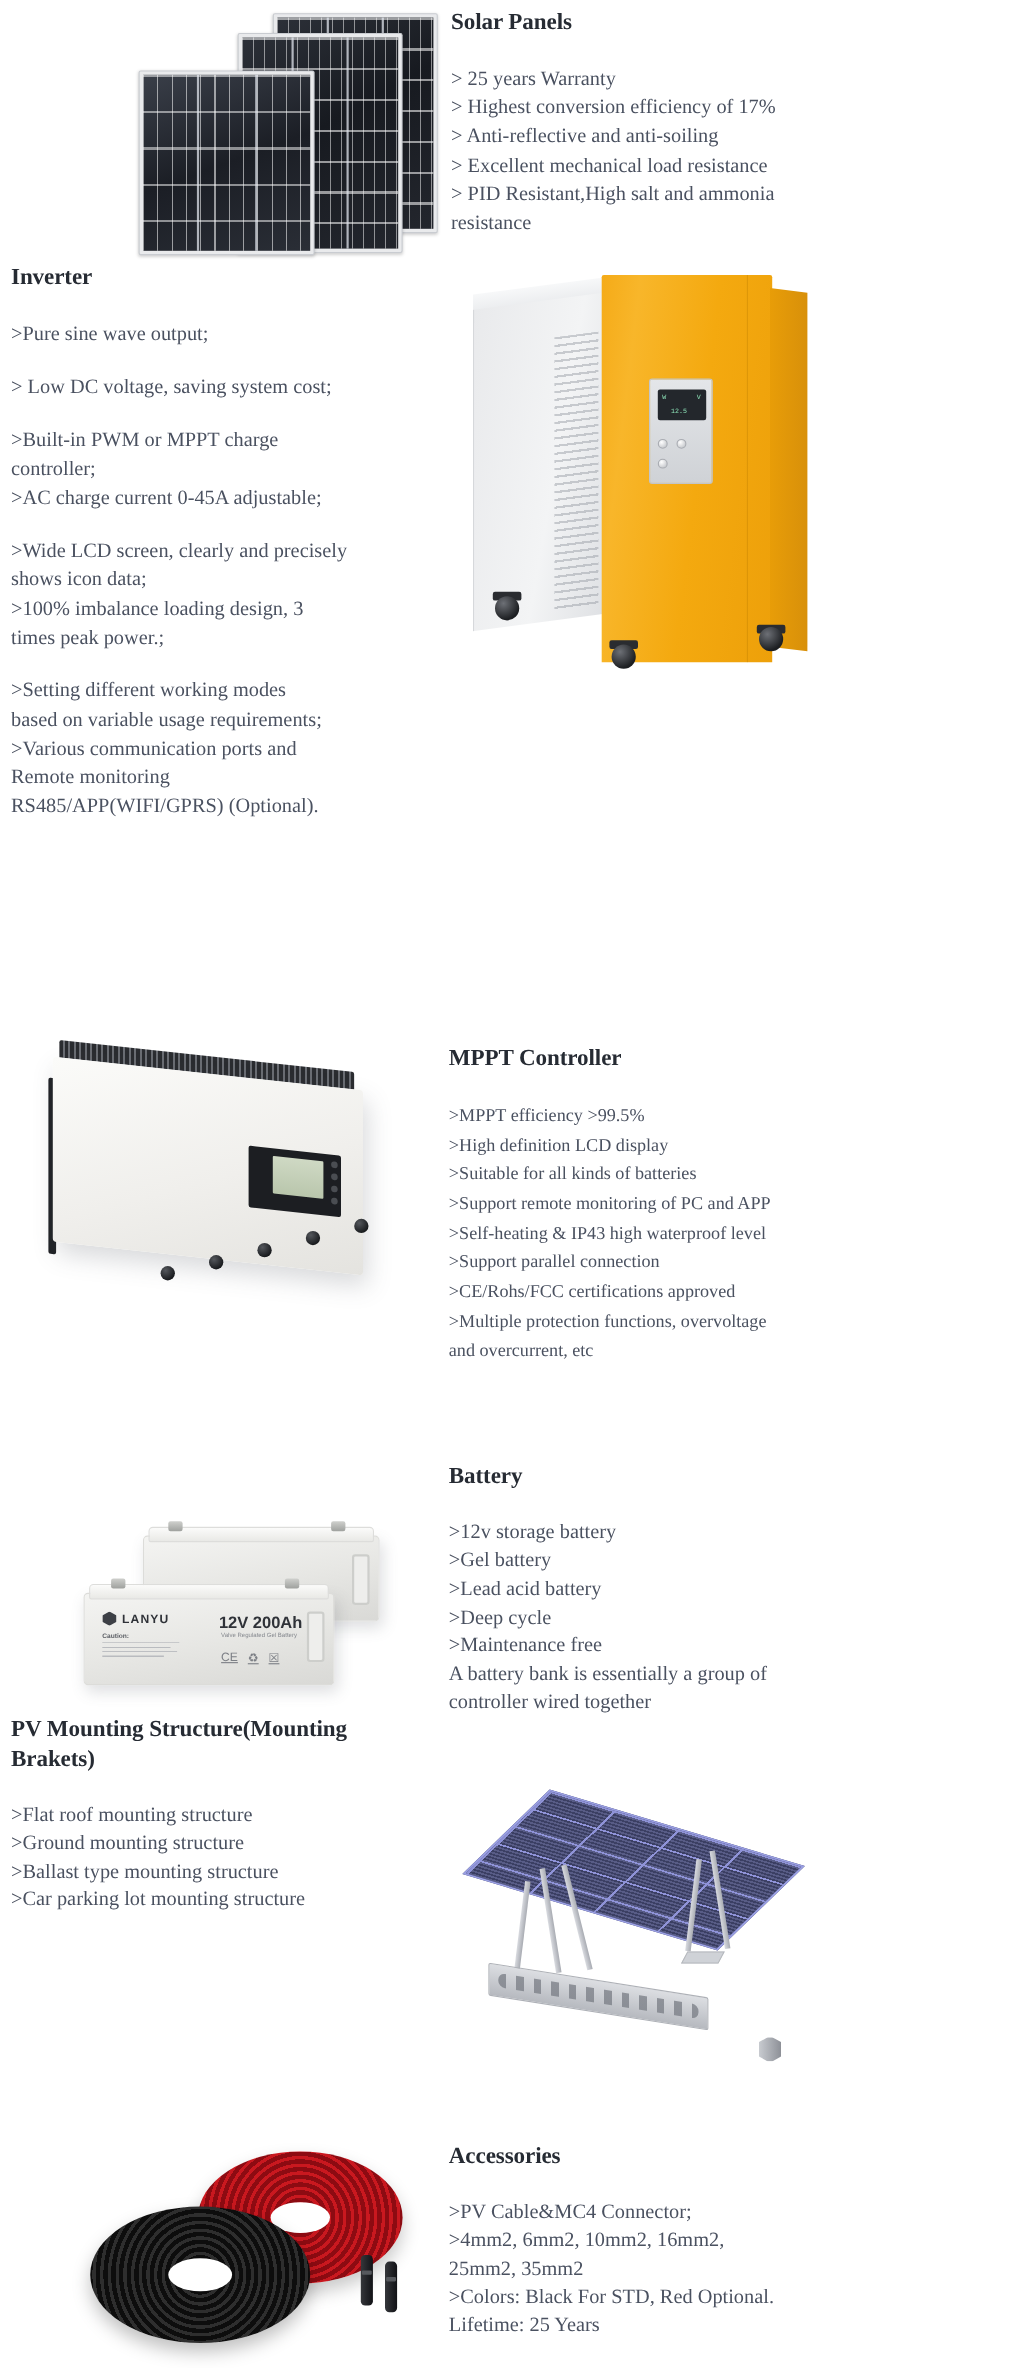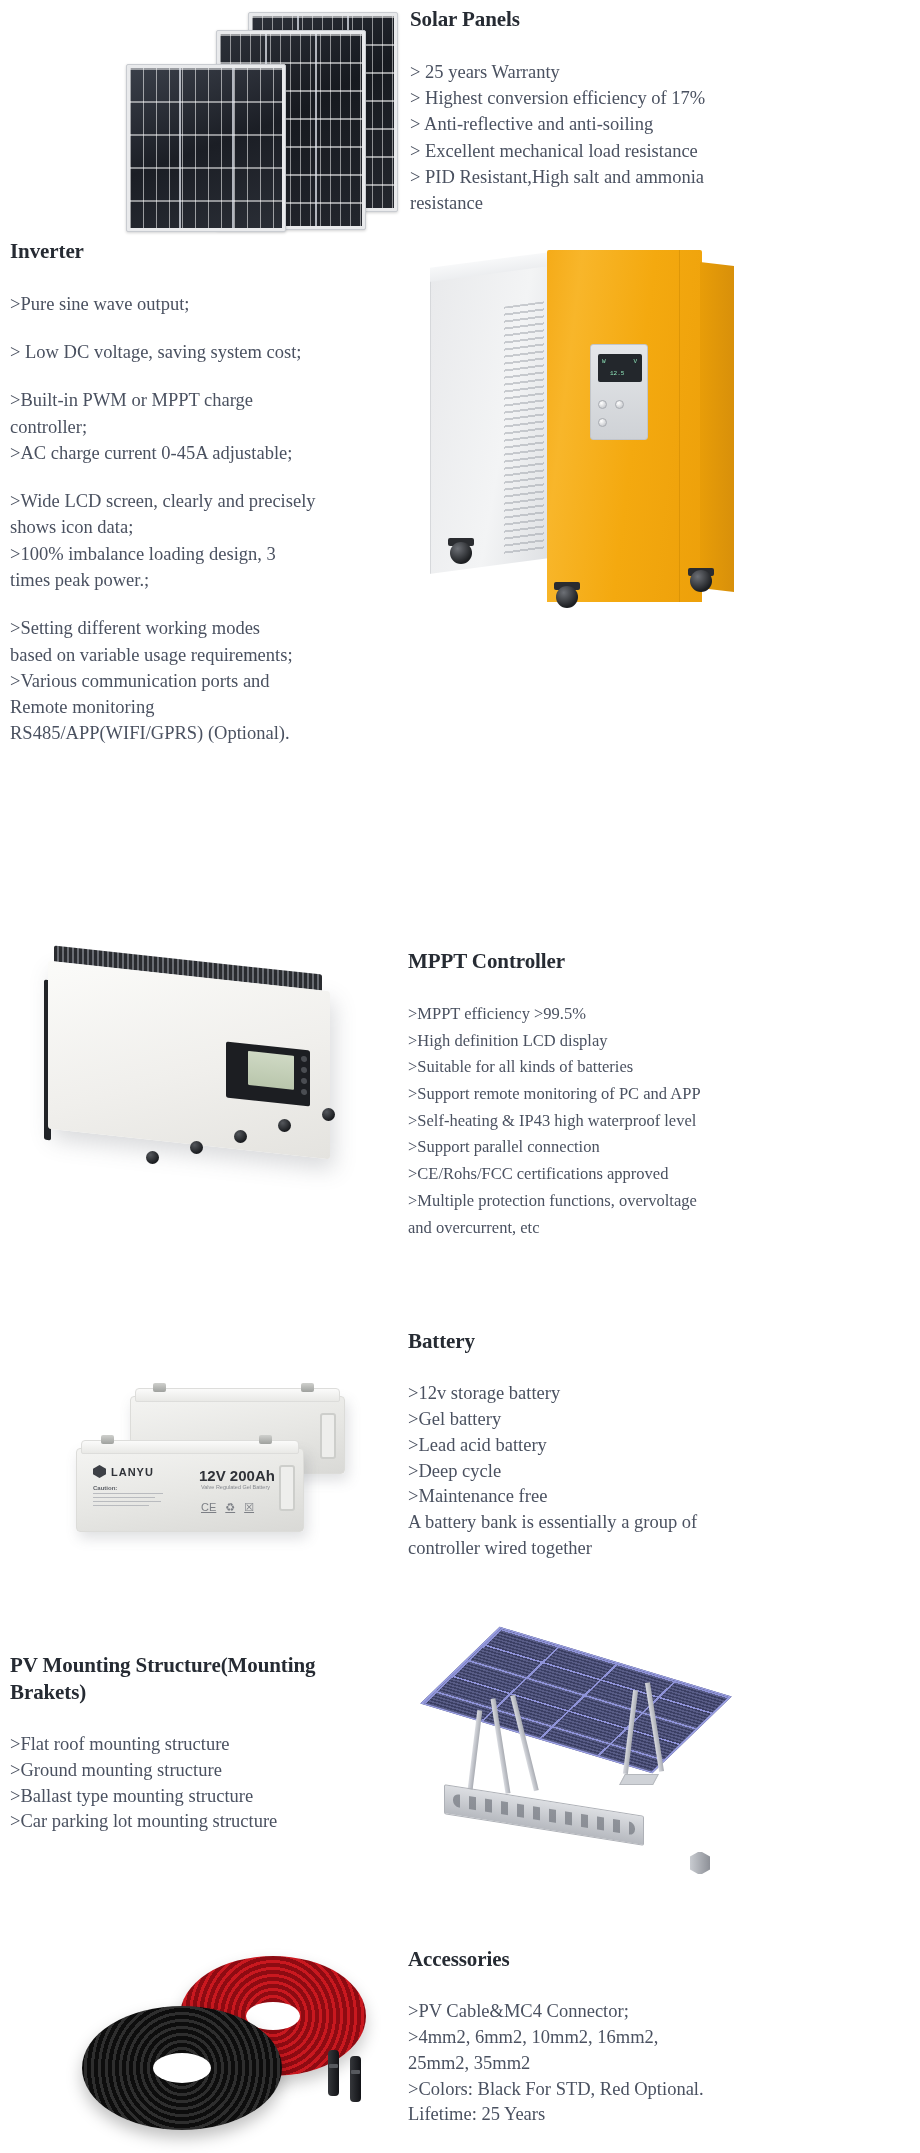--- a/index.html
+++ b/index.html
@@ -416,21 +416,21 @@
       <div class="ln">&gt;12v storage battery</div>
       <div class="ln">&gt;Gel battery</div>
       <div class="ln">&gt;Lead acid battery</div>
       <div class="ln">&gt;Deep cycle</div>
       <div class="ln">&gt;Maintenance free</div>
       <div class="ln">A battery bank is essentially a group of</div>
       <div class="ln">controller wired together</div>
     </div>
   </div>
 
-  <div class="block txt" style="left:10px; top:1652px; width:360px;">
+  <div class="block txt" style="left:10px; top:1558px; width:360px;">
     <h2 class="title">PV Mounting Structure(Mounting Brakets)</h2>
     <div class="lines tight">
       <div class="ln">&gt;Flat roof mounting structure</div>
       <div class="ln">&gt;Ground mounting structure</div>
       <div class="ln">&gt;Ballast type mounting structure</div>
       <div class="ln">&gt;Car parking lot mounting structure</div>
     </div>
   </div>
 
   <div class="block mount" style="left:400px; top:1628px; width:330px; height:260px;">

